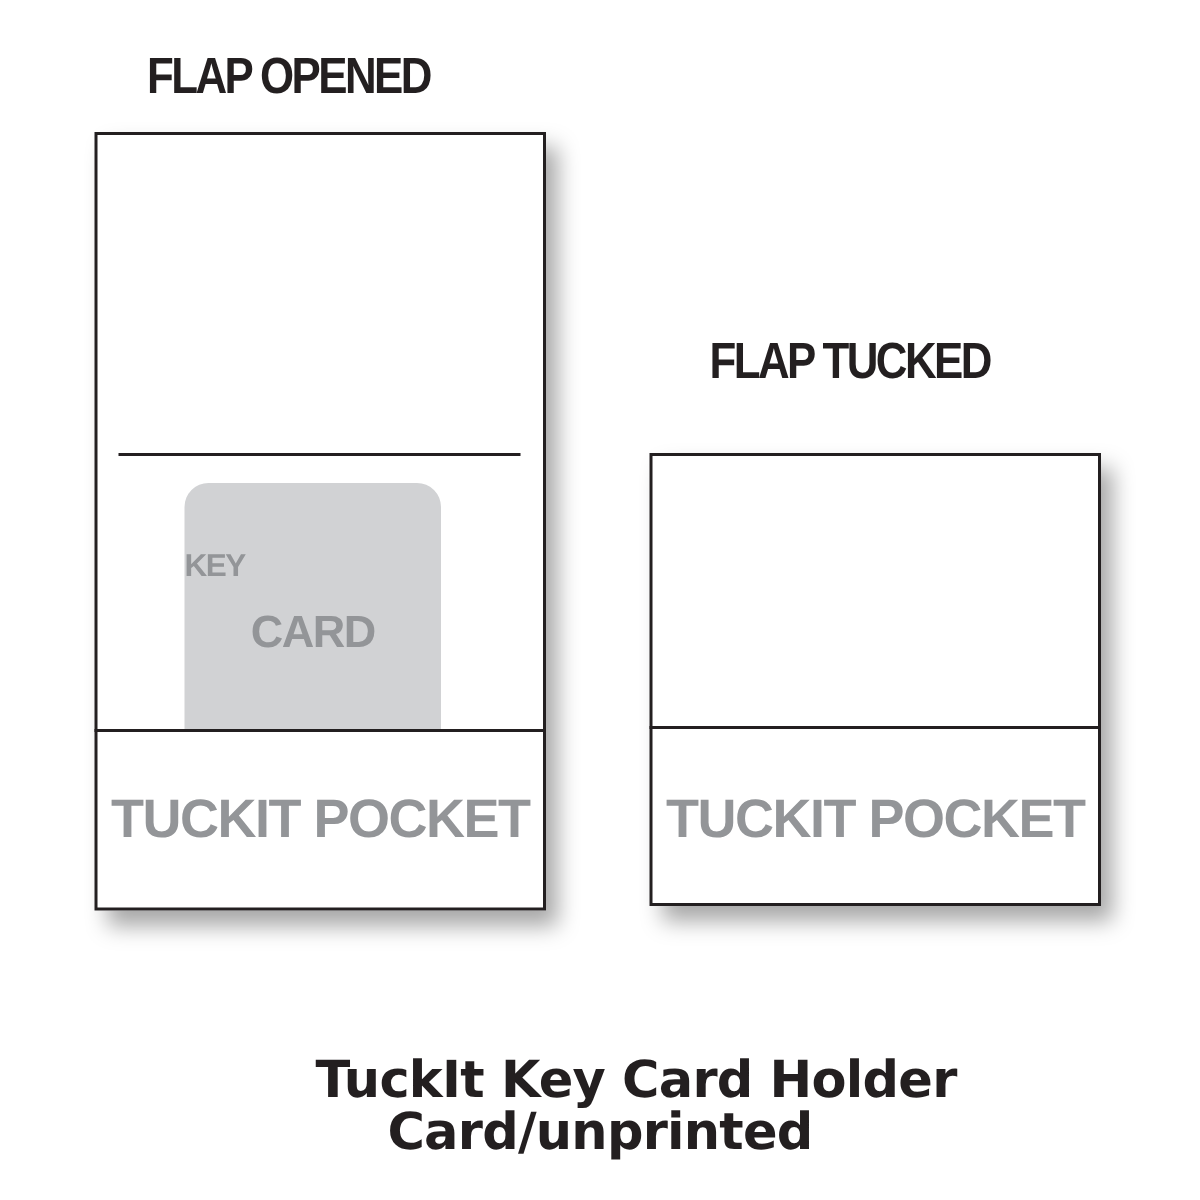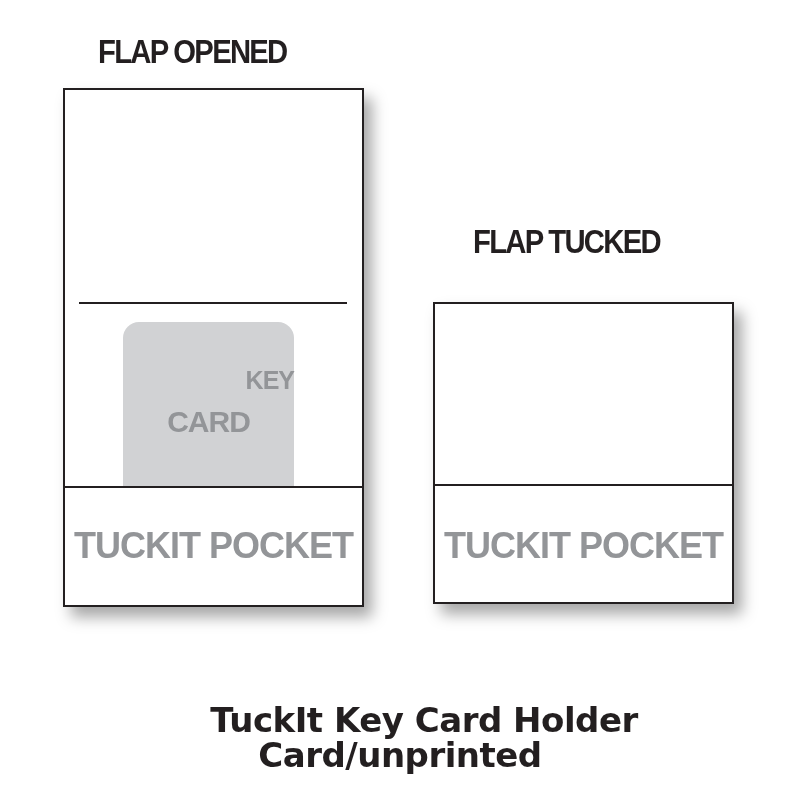--- a/index.html
+++ b/index.html
@@ -12,21 +12,21 @@
   .caption { position:absolute; left:0; width:800px; text-align:center; font-family:"DejaVu Sans", sans-serif; font-weight:bold; color:#231f20; font-size:34px; letter-spacing:-0.5px; }
 </style>
 </head>
 <body>
 
 <div>
   <div class="heading" style="left:98px; top:32px;">FLAP OPENED</div>
   <div class="box" style="left:63px; top:88px; width:301px; height:519px;"></div>
   <div class="hline" style="left:79px; top:302px; width:268px;"></div>
   <div class="keycard" style="left:123px; top:322px; width:171px; height:165px;"></div>
-  <div class="gray-text" style="left:123px; width:171px; text-align:right; top:366px; font-size:25px;">KEY</div>
+  <div class="gray-text" style="left:123px; width:171px; text-align:left; top:366px; font-size:21px;">KEY</div>
   <div class="gray-text" style="left:123px; width:171px; text-align:center; top:405px; font-size:30px;">CARD</div>
   <div class="hline" style="left:63px; top:486px; width:301px;"></div>
   <div class="gray-text" style="left:63px; width:301px; text-align:center; top:525px; font-size:36px;">TUCKIT POCKET</div>
 </div>
 
 <div>
   <div class="heading" style="left:473px; top:222px;">FLAP TUCKED</div>
   <div class="box" style="left:433px; top:302px; width:301px; height:302px;"></div>
   <div class="hline" style="left:433px; top:484px; width:301px;"></div>
   <div class="gray-text" style="left:433px; width:301px; text-align:center; top:525px; font-size:36px;">TUCKIT POCKET</div>

